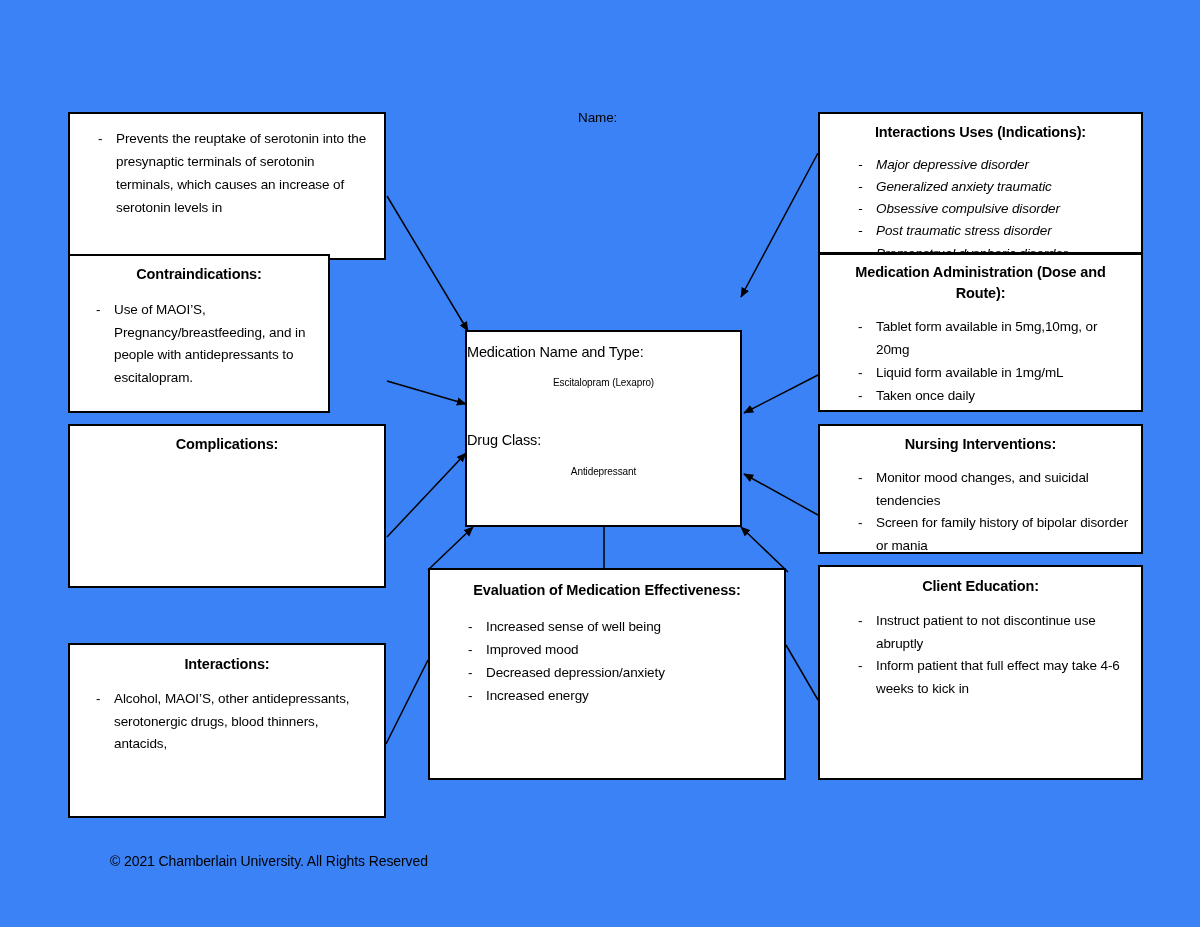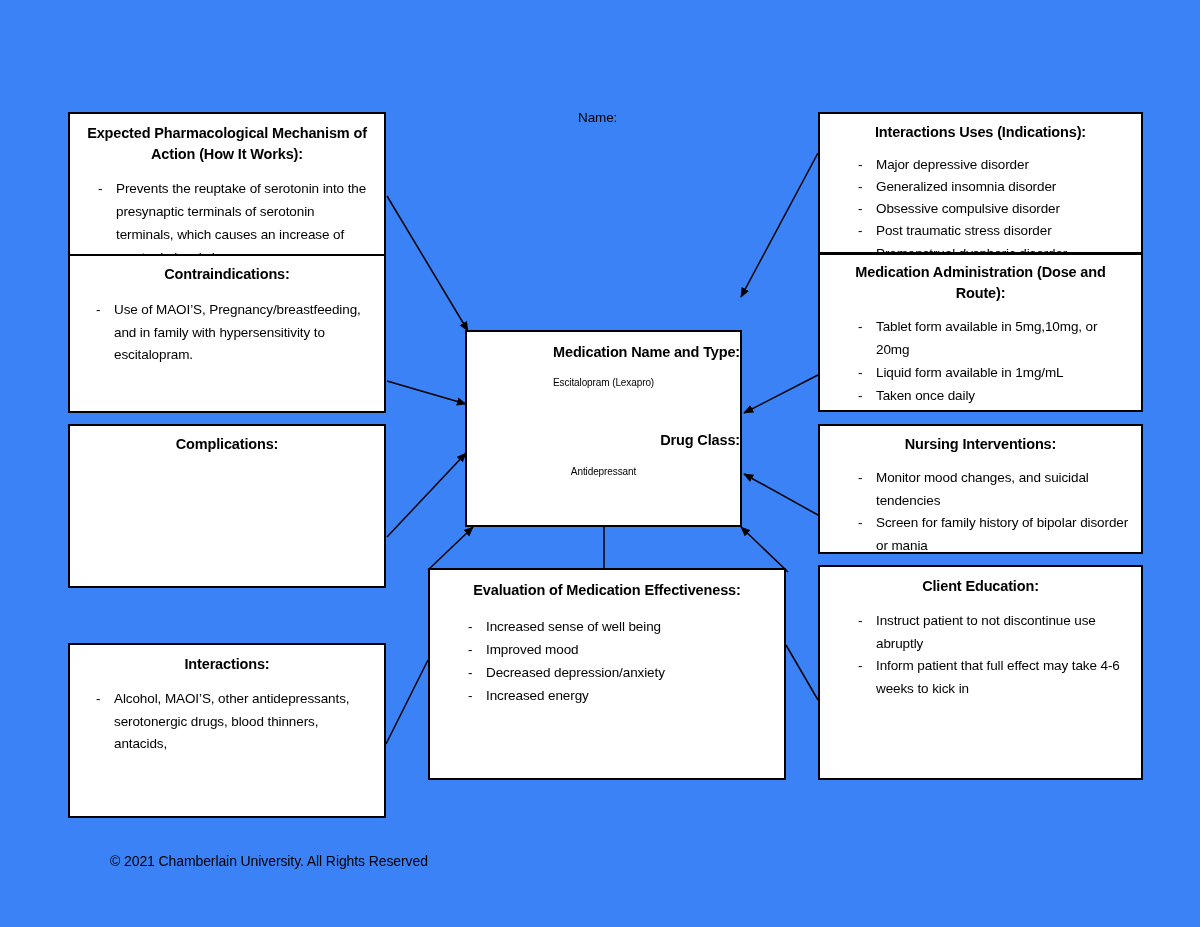--- a/index.html
+++ b/index.html
@@ -79,21 +79,21 @@
   #box-mechanism{
     left:68px; top:112px; width:318px; height:148px;
   }
   #box-mechanism .title{ margin-top:9px; }
   #box-mechanism .para{
     margin:14px 12px 0 24px;
     padding-left:22px;
   }
 
   #box-contraindications{
-    left:68px; top:254px; width:318px; height:159px;
+    left:68px; top:254px; width:262px; height:159px;
   }
   #box-contraindications .title{ margin-top:8px; }
   #box-contraindications .para{
     margin:14px 12px 0 22px;
     padding-left:22px;
   }
 
   #box-complications{
     left:68px; top:424px; width:318px; height:164px;
   }
@@ -111,21 +111,21 @@
   #box-interactions .title{ margin-top:9px; }
   #box-interactions .para{
     margin:13px 12px 0 22px;
     padding-left:22px;
   }
 
   #box-therapeutic{
     left:818px; top:112px; width:325px; height:142px;
   }
   #box-therapeutic .title{ margin-top:8px; }
-  #box-therapeutic ul{ margin:11px 8px 0 34px; }
+  #box-therapeutic ul{ margin:11px 8px 0 34px;font-style:italic; }
   #box-therapeutic li{ line-height:1.65; }
 
   #box-administration{
     left:818px; top:253px; width:325px; height:159px;
   }
   #box-administration .title{ margin-top:7px; }
   #box-administration ul{ margin:13px 10px 0 34px; }
 
   #box-nursing{
     left:818px; top:424px; width:325px; height:130px;
@@ -136,22 +136,22 @@
   #box-education{
     left:818px; top:565px; width:325px; height:215px;
   }
   #box-education .title{ margin-top:9px; }
   #box-education ul{ margin:13px 10px 0 34px; }
 
   #box-center{
     left:465px; top:330px; width:277px; height:197px;
   }
   #box-center .c-title{
-    text-align:right;
-    font-weight:bold;
+    text-align:left;
+    font-weight:normal;
     font-size:14.5px;
     letter-spacing:-0.15px;
     margin:0;
   }
   #box-center .c-value{
     text-align:center;
     font-size:10px;
     letter-spacing:-0.1px;
     margin:0;
   }
@@ -208,27 +208,26 @@
     <g stroke="#000000" stroke-width="1.5" fill="none">
       <line x1="386" y1="744" x2="428" y2="660"></line>
       <line x1="818" y1="700" x2="786" y2="645"></line>
     </g>
   </svg>
 
   <div id="name-label">Name:</div>
   <div id="footer-copyright">© 2021 Chamberlain University. All Rights Reserved</div>
 
   <div class="box" id="box-mechanism">
-    <div class="title">Expected Pharmacological Mechanism of Action (How It Works):</div>
     <div class="para">Prevents the reuptake of serotonin into the presynaptic terminals of serotonin terminals, which causes an increase of serotonin levels in</div>
   </div>
 
   <div class="box" id="box-contraindications">
     <div class="title">Contraindications:</div>
-    <div class="para">Use of MAOI’S, Pregnancy/breastfeeding, and in family with hypersensitivity to escitalopram.</div>
+    <div class="para">Use of MAOI’S, Pregnancy/breastfeeding, and in people with antidepressants to escitalopram.</div>
   </div>
 
   <div class="box" id="box-complications">
     <div class="title">Complications:</div>
   </div>
 
   <div class="box" id="box-interactions">
     <div class="title">Interactions:</div>
     <div class="para">Alcohol, MAOI’S, other antidepressants, serotonergic drugs, blood thinners, antacids,</div>
   </div>
@@ -247,21 +246,21 @@
         <li>Improved mood</li>
         <li>Decreased depression/anxiety</li>
         <li>Increased energy</li>
       </ul>
   </div>
 
   <div class="box" id="box-therapeutic">
     <div class="title">Interactions Uses (Indications):</div>
     <ul>
         <li>Major depressive disorder</li>
-        <li>Generalized insomnia disorder</li>
+        <li>Generalized anxiety traumatic</li>
         <li>Obsessive compulsive disorder</li>
         <li>Post traumatic stress disorder</li>
         <li>Premenstrual dysphoric disorder</li>
       </ul>
   </div>
 
   <div class="box" id="box-administration">
     <div class="title">Medication Administration (Dose and Route):</div>
     <ul>
         <li>Tablet form available in 5mg,10mg, or 20mg</li>

